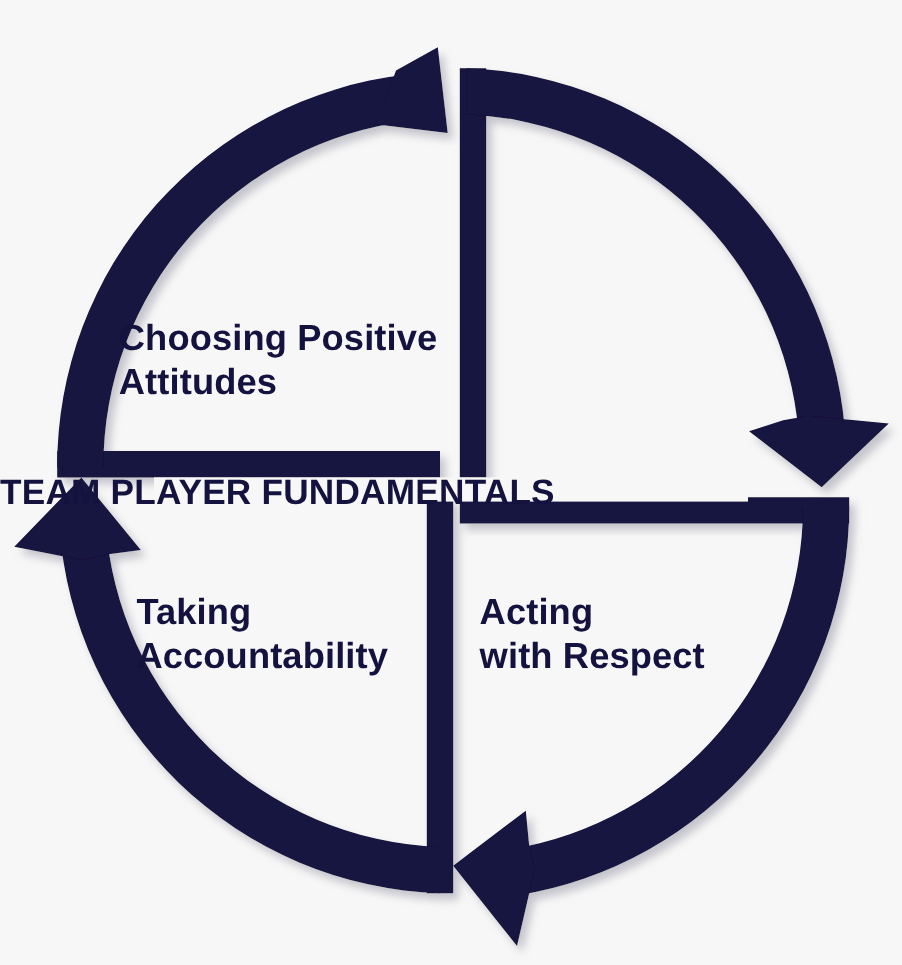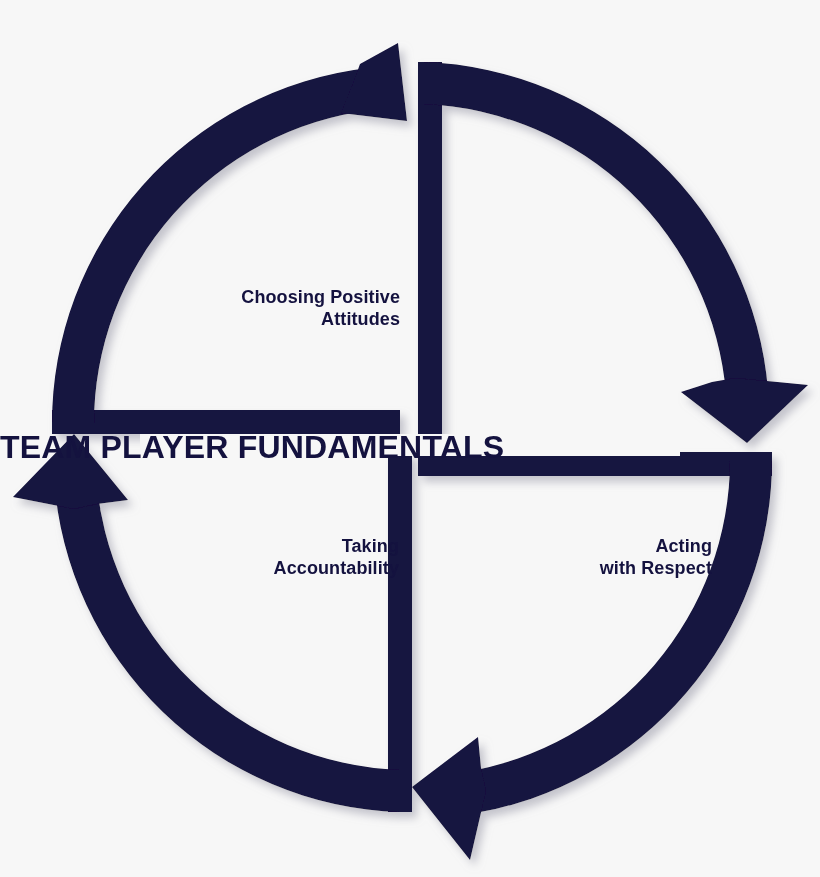--- a/index.html
+++ b/index.html
@@ -22,33 +22,33 @@
   svg.cycle-svg {
     position: absolute;
     top: 0;
     left: 0;
     width: 820px;
     height: 877px;
     display: block;
   }
   .quad-label {
     position: absolute;
-    text-align: right;
+    text-align: left;
     font-family: "Liberation Sans", sans-serif;
     font-weight: bold;
-    font-size: 18px;
+    font-size: 33px;
     line-height: 1.22;
     color: #14123f;
     letter-spacing: 0.1px;
     white-space: pre-line;
   }
   #label-q1 { left: 108px; top: 287px; width: 292px; }
   #label-q2 { left: 420px; top: 287px; width: 292px; }
-  #label-q3 { left: 107px; top: 536px; width: 292px; }
-  #label-q4 { left: 420px; top: 536px; width: 292px; }
+  #label-q3 { left: 124px; top: 536px; width: 292px; }
+  #label-q4 { left: 436px; top: 536px; width: 292px; }
 
   #center-title {
     position: absolute;
     left: 0;
     top: 428px;
     width: 820px;
     text-align: left;
     font-family: "Liberation Sans", sans-serif;
     font-weight: bold;
     font-size: 32px;

